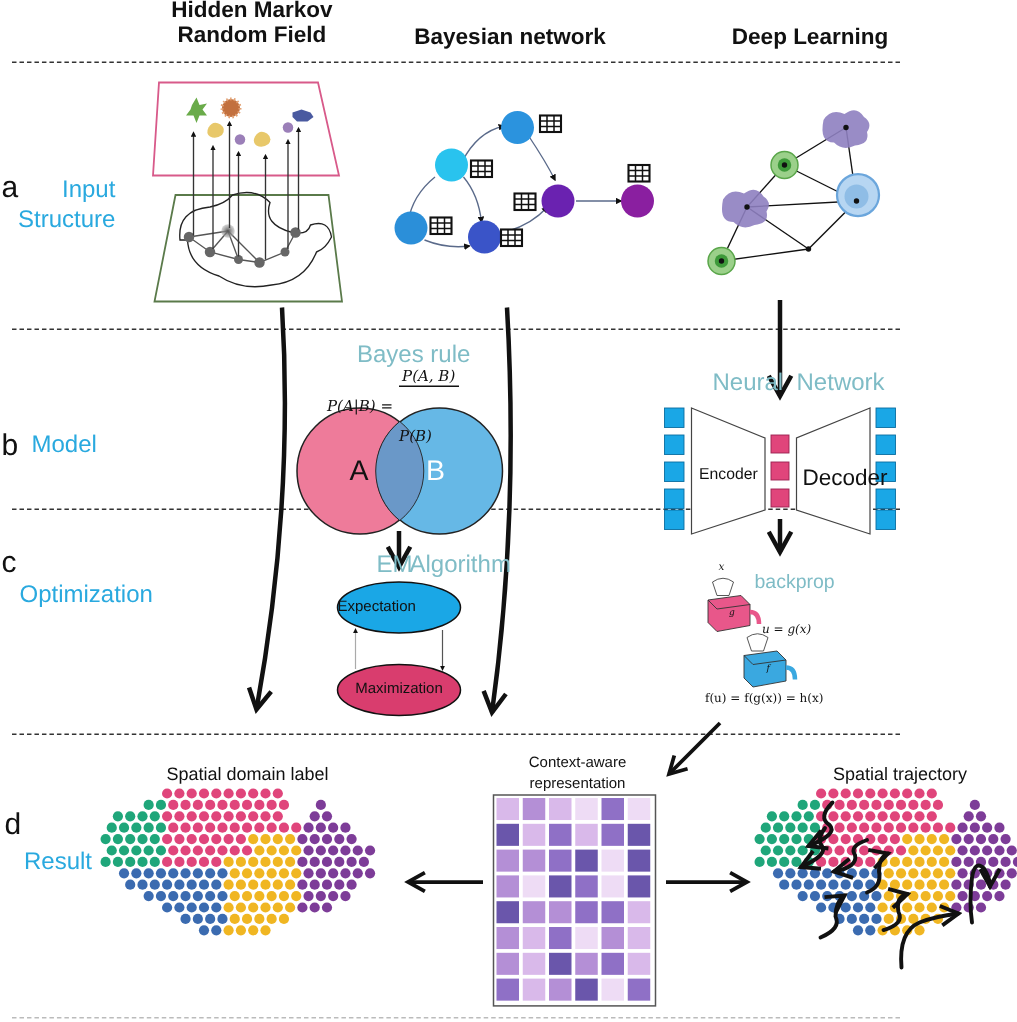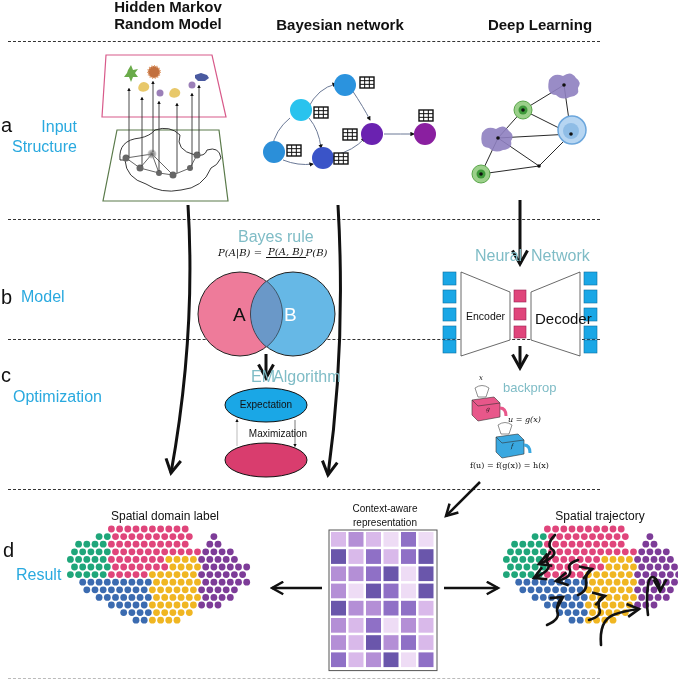--- a/index.html
+++ b/index.html
@@ -11,21 +11,21 @@
     .row-name { position: absolute; font-size: 16px; color: #29a9df; }
     .teal-label { position: absolute; font-size: 16px; color: #7fbcc6; }
     .small-label { position: absolute; font-size: 12px; color: #111; text-align: center; }
     svg.abs { position: absolute; left: 0; top: 0; }
   </style>
 </head>
 <body>
 
 <div class="col-head" style="left:108px; top:-2px; width:120px;">
   <div>Hidden Markov</div>
-  <div>Random Model</div>
+  <div>Random Field</div>
 </div>
 <div class="col-head" style="left:255px; top:16px; width:170px;">Bayesian network</div>
 <div class="col-head" style="left:465px; top:16px; width:150px;">Deep Learning</div>
 
 <div class="dash" style="top:41px;"></div>
 <div class="dash" style="top:219px;"></div>
 <div class="dash" style="top:339px;"></div>
 <div class="dash" style="top:489px;"></div>
 <div class="dash" style="top:678px; border-color:#bbb;"></div>
 
@@ -741,36 +741,36 @@
       <rect x="366.0" y="652.4" width="15" height="14.7" fill="#b48fd6"></rect>
       <rect x="383.5" y="652.4" width="15" height="14.7" fill="#6a56ab"></rect>
       <rect x="401.0" y="652.4" width="15" height="14.7" fill="#eedcf5"></rect>
       <rect x="418.5" y="652.4" width="15" height="14.7" fill="#8f70c6"></rect>
     </g>
 </svg>
 
 <div class="teal-label" style="left:238px; top:228px;">Bayes rule</div>
 <div style="position:absolute; left:218px; top:246px; font-family:'DejaVu Serif', serif; font-style:italic; font-size:10px; color:#111; display:flex; align-items:center;">
   <span style="margin-right:4px;">P(A|B) =</span>
-  <span style="display:inline-flex; flex-direction:row; align-items:center;">
+  <span style="display:inline-flex; flex-direction:column; gap:28px;">
     <span style="border-bottom:1px solid #111; padding:0 2px;">P(A, B)</span>
     <span>P(B)</span>
   </span>
 </div>
 <div style="position:absolute; left:233px; top:304px; font-size:19px; color:#111;">A</div>
 <div style="position:absolute; left:284px; top:304px; font-size:19px; color:#fff;">B</div>
 
 <div class="teal-label" style="left:475px; top:247px; white-space:pre;">Neural  Network</div>
 <div style="position:absolute; left:466px; top:310px; font-size:10.5px; color:#111;">Encoder</div>
 <div style="position:absolute; left:535px; top:310px; font-size:15px; color:#111;">Decoder</div>
 
 <div class="teal-label" style="left:251px; top:368px;">EM</div>
 <div class="teal-label" style="left:273px; top:368px;">Algorithm</div>
-<div style="position:absolute; left:225px; top:399px; width:82px; text-align:center; font-size:10px; color:#111;">Expectation</div>
-<div style="position:absolute; left:225px; top:428px; width:106px; text-align:center; font-size:10px; color:#111;">Maximization</div>
+<div style="position:absolute; left:225px; top:399px; width:82px; text-align:left; font-size:10px; color:#111;">Expectation</div>
+<div style="position:absolute; left:225px; top:454px; width:82px; text-align:center; font-size:10px; color:#111;">Maximization</div>
 
 <div class="teal-label" style="left:503px; top:380px; font-size:13px;">backprop</div>
 <div style="position:absolute; left:479px; top:374px; font-family:'DejaVu Serif', serif; font-style:italic; font-size:7px; color:#111;">x</div>
 <div style="position:absolute; left:486px; top:405px; font-family:'DejaVu Serif', serif; font-style:italic; font-size:6px; color:#111;">g</div>
 <div style="position:absolute; left:511px; top:442px; font-family:'DejaVu Serif', serif; font-style:italic; font-size:6px; color:#111;">f</div>
 <div style="position:absolute; left:508px; top:415px; font-family:'DejaVu Serif', serif; font-style:italic; font-size:8px; color:#111;">u = g(x)</div>
 <div style="position:absolute; left:470px; top:461px; font-family:'DejaVu Serif', serif; font-size:8px; color:#111;">f(u) = f(g(x)) = h(x)</div>
 
 <div class="small-label" style="left:90px; top:509px; width:150px;">Spatial domain label</div>
 <div class="small-label" style="left:320px; top:502px; width:130px; font-size:10px; line-height:14px;">

